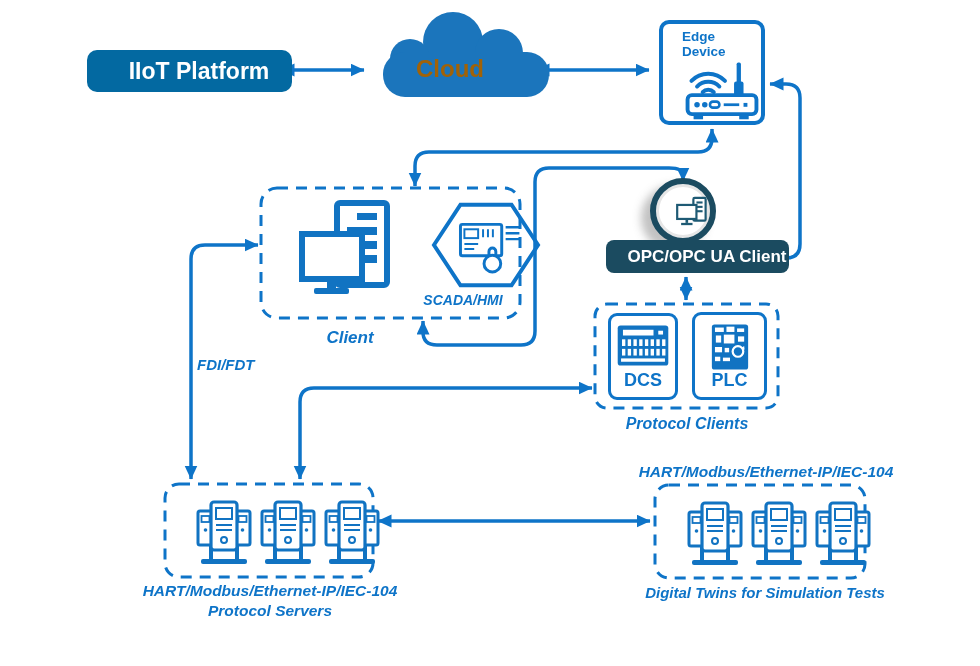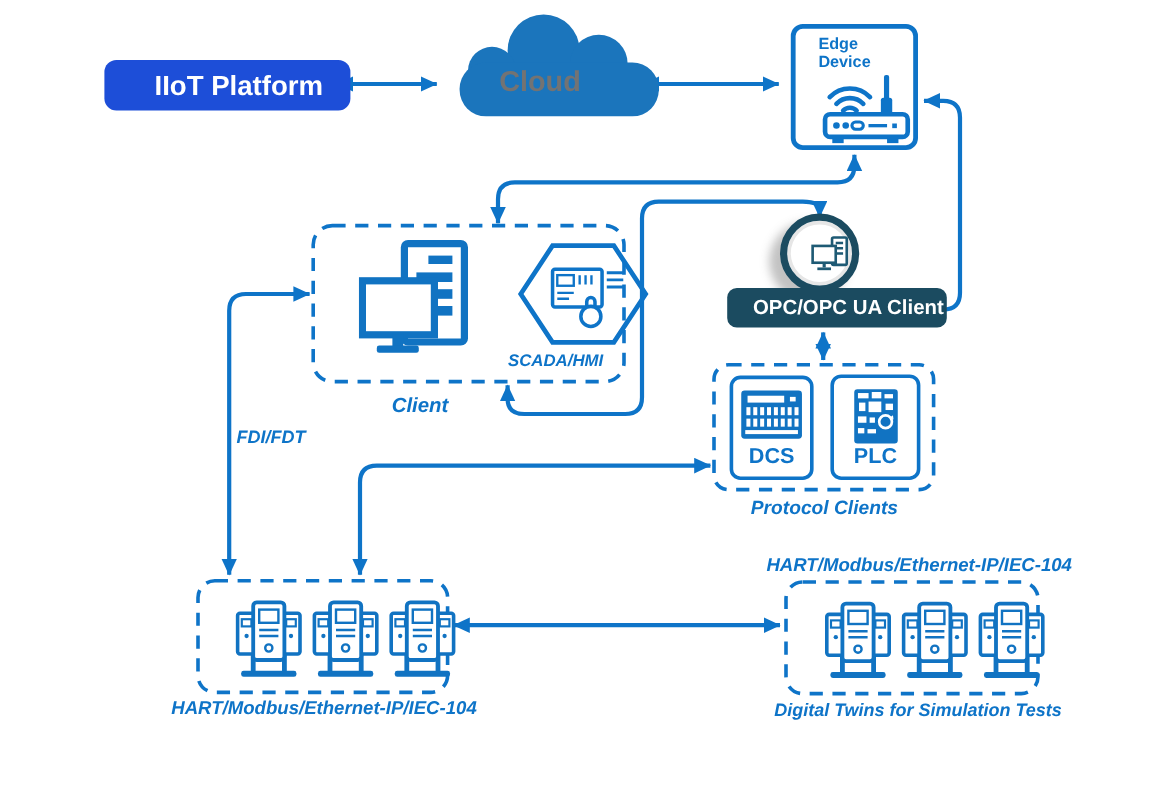--- a/index.html
+++ b/index.html
@@ -1,24 +1,24 @@
 <!DOCTYPE html>
 <html><head>
 <meta charset="utf-8">
 <style>
   html,body{margin:0;padding:0;background:#fff;}
   #stage{position:relative;width:980px;height:666px;background:#fff;overflow:hidden;
          font-family:"Liberation Sans","DejaVu Sans",sans-serif;}
   #wires{position:absolute;left:0;top:0;z-index:1;}
   .abs{position:absolute;z-index:2;padding-left:19px;}
   .lbl{position:absolute;z-index:3;color:#0E74C8;font-weight:700;text-align:center;line-height:1.2;font-style:italic;}
-  .node-dark{background:#1d4ed8;color:#fff;font-weight:700;display:flex;align-items:center;justify-content:center;}
+  .node-dark{background:#0369a1;color:#fff;font-weight:700;display:flex;align-items:center;justify-content:center;}
   #iiot{left:87px;top:50px;width:186px;height:42px;border-radius:10px;font-size:23px;}
   #cloud-wrap{left:362px;top:11px;width:170px;height:86px;}
-  #cloud-text{position:absolute;left:0;top:44px;width:120px;text-align:center;color:#737373;font-weight:700;font-size:24px;z-index:3;left:28px;}
+  #cloud-text{position:absolute;left:0;top:44px;width:120px;text-align:center;color:#a16207;font-weight:700;font-size:24px;z-index:3;left:28px;}
   #edge{left:659px;top:20px;width:106px;height:105px;border:4px solid #0E74C8;border-radius:10px;box-sizing:border-box;
         display:flex;flex-direction:column;align-items:center;}
   #edge .ttl{color:#0E74C8;font-weight:700;font-size:13.5px;margin-top:5px;}
   #opc-circle{left:650px;top:178px;width:66px;height:66px;border-radius:50%;background:#fff;border:6px solid #1B4B60;
         box-sizing:border-box;display:flex;align-items:center;justify-content:center;
         box-shadow:-9px 7px 8px rgba(120,120,120,.45), inset 0 0 0 3px #e6e6e6;z-index:2;}
   #opc-box{left:606px;top:240px;width:164px;height:33px;background:#1B4B60;border-radius:8px;font-size:17px;z-index:4;}
   .proto-item{border:3.5px solid #0E74C8;border-radius:9px;box-sizing:border-box;display:flex;flex-direction:column;
         align-items:center;justify-content:space-between;padding:9px 0 6px 0;z-index:3;}
   .proto-item .pl{color:#0E74C8;font-weight:700;font-size:18px;}
@@ -232,20 +232,21 @@
     <rect x="39" y="14" width="15" height="34" rx="2" fill="#fff" stroke="#1173C2" stroke-width="3"></rect>
     <rect x="42.5" y="19" width="8" height="6" fill="none" stroke="#1173C2" stroke-width="1.8"></rect>
     <circle cx="46.5" cy="33" r="1.8" fill="#1173C2"></circle>
     <rect x="15" y="5" width="26" height="48" rx="3" fill="#fff" stroke="#1173C2" stroke-width="3.2"></rect>
     <rect x="20" y="11" width="16" height="11" fill="none" stroke="#1173C2" stroke-width="2"></rect>
     <path d="M 20 28 h 16 M 20 33 h 16" stroke="#1173C2" stroke-width="2" fill="none"></path>
     <circle cx="28" cy="43" r="3" fill="none" stroke="#1173C2" stroke-width="2"></circle>
   </svg>
 </div>
 <div class="lbl" style="left:114px;top:582px;width:312px;font-size:15.5px;">HART/Modbus/Ethernet-IP/IEC-104</div>
+<div class="lbl" style="left:114px;top:602px;width:312px;font-size:15.5px;">Protocol Servers</div>
 
 <div class="lbl" style="left:610px;top:463px;width:312px;font-size:15.5px;">HART/Modbus/Ethernet-IP/IEC-104</div>
 <div id="twin-row" class="abs icons-row">
   <svg width="56" height="72" viewBox="0 0 56 72">
     <rect x="13" y="46" width="4" height="18" fill="#1173C2"></rect>
         <rect x="39" y="46" width="4" height="18" fill="#1173C2"></rect>
     <rect x="5" y="62" width="46" height="5" rx="2" fill="#1173C2"></rect>
     <rect x="2" y="14" width="15" height="34" rx="2" fill="#fff" stroke="#1173C2" stroke-width="3"></rect>
     <rect x="5.5" y="19" width="8" height="6" fill="none" stroke="#1173C2" stroke-width="1.8"></rect>
     <circle cx="9.5" cy="33" r="1.8" fill="#1173C2"></circle>

